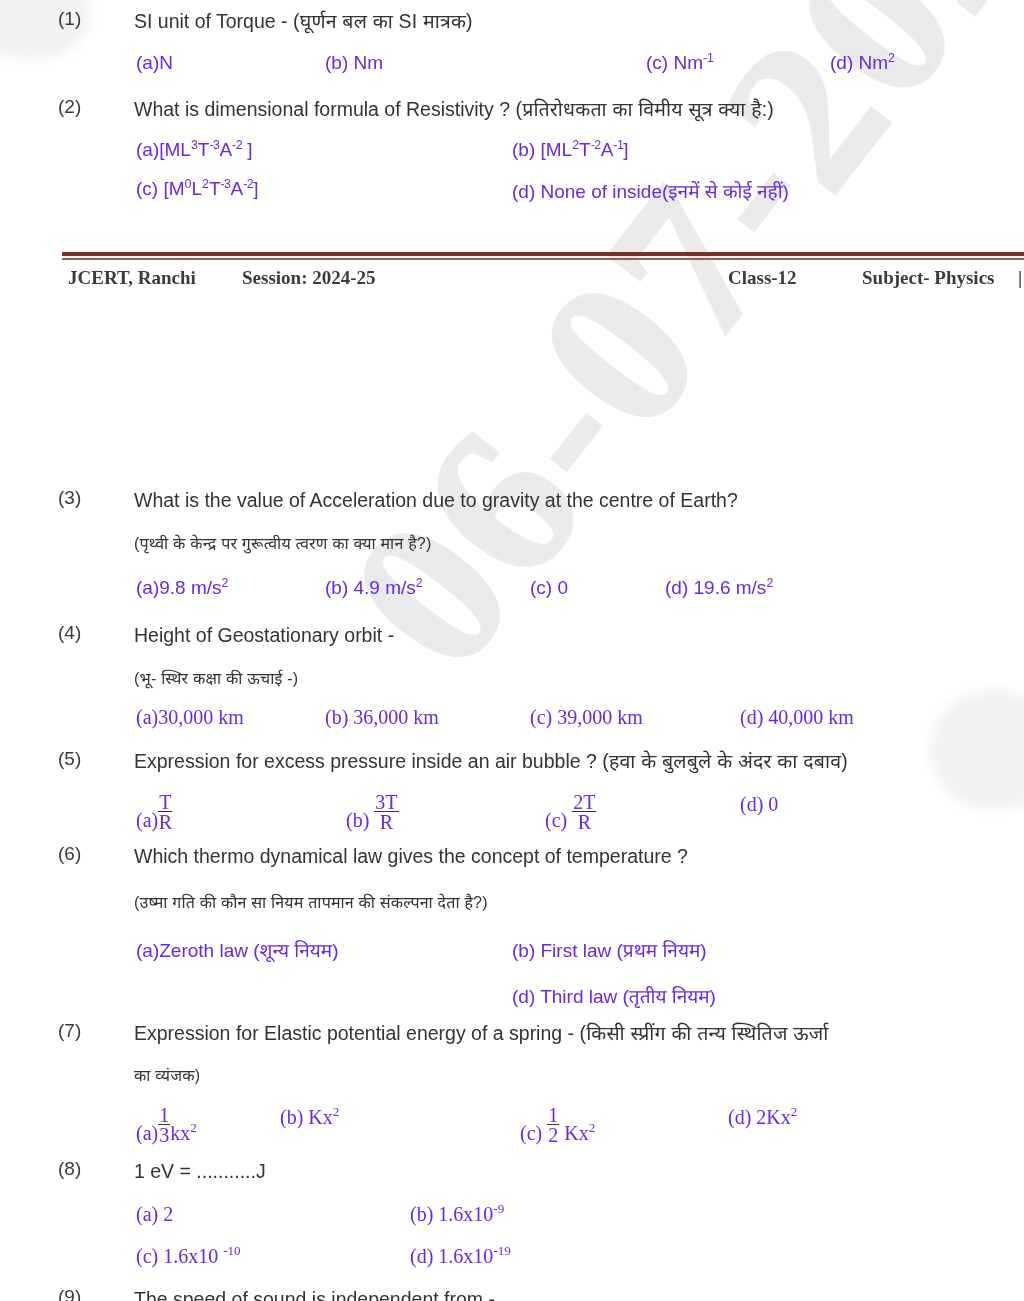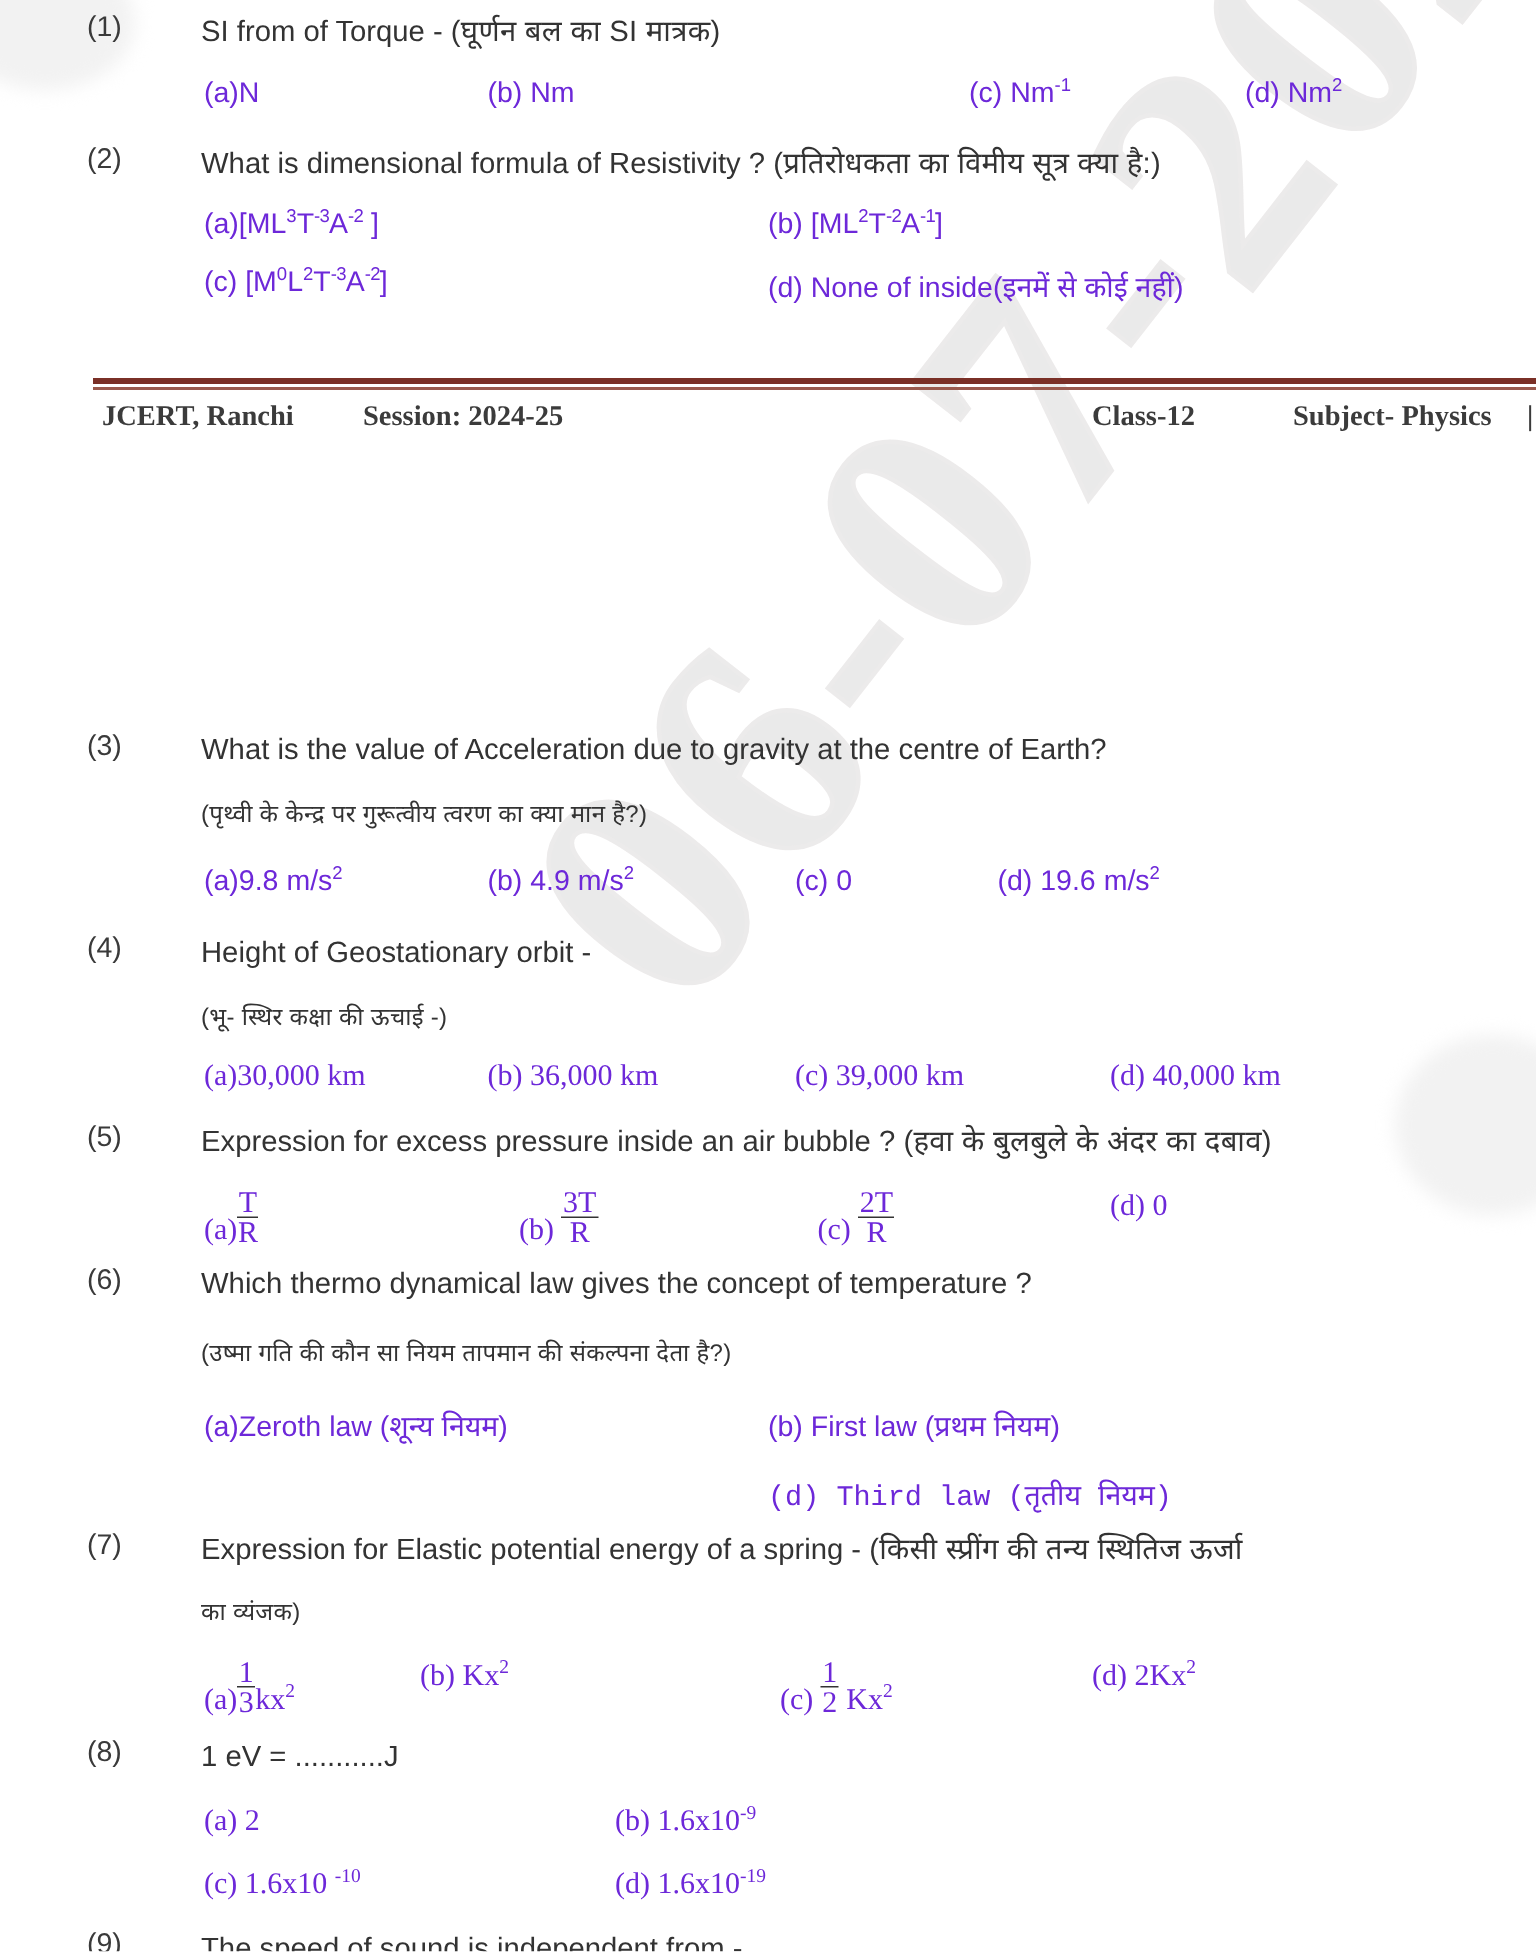--- a/index.html
+++ b/index.html
@@ -87,21 +87,21 @@
 <body>
 
 <div id="watermark">06-07-2024</div>
 <div class="smudge" style="left:-30px;top:-30px;width:120px;height:90px;"></div>
 <div class="smudge" style="left:930px;top:690px;width:130px;height:120px;"></div>
 
 <div class="page">
 
   <div class="q" style="top:8px;">
     <span class="qnum">(1)</span>
-    <span class="qtext"><span>SI from of Torque - </span><span class="hindi">(घूर्णन बल का SI मात्रक)</span></span>
+    <span class="qtext"><span>SI unit of Torque - </span><span class="hindi">(घूर्णन बल का SI मात्रक)</span></span>
   </div>
   <div class="opts" style="top:52px;">
     <span class="opt" style="left:136px;"><span>(a)</span><span>N</span></span>
     <span class="opt" style="left:325px;"><span>(b) </span><span>Nm</span></span>
     <span class="opt" style="left:618px;margin-left:28px;"><span>(c) </span><span>Nm</span><sup>-1</sup></span>
     <span class="opt" style="left:830px;"><span>(d) </span><span>Nm</span><sup>2</sup></span>
   </div>
 
   <div class="q" style="top:96px;">
     <span class="qnum">(2)</span>
@@ -164,21 +164,21 @@
   <div class="q" style="top:843px;">
     <span class="qnum">(6)</span>
     <span class="qtext">Which thermo dynamical law gives the concept of temperature ?</span>
   </div>
   <div class="qtext2 hindi" style="top:890px;">(उष्मा गति की कौन सा नियम तापमान की संकल्पना देता है?)</div>
   <div class="opts" style="top:937px;">
     <span class="opt" style="left:136px;"><span>(a)</span><span>Zeroth law (शून्य नियम)</span></span>
     <span class="opt" style="left:512px;"><span>(b) </span><span>First law (प्रथम नियम)</span></span>
   </div>
   <div class="opts" style="top:983px;">
-    <span class="opt" style="left:512px;font-family:Liberation Mono, monospace;"><span>(d) </span><span>Third law (तृतीय नियम)</span></span>
+    <span class="opt" style="left:512px;"><span>(d) </span><span>Third law (तृतीय नियम)</span></span>
   </div>
 
   <div class="q" style="top:1020px;">
     <span class="qnum">(7)</span>
     <span class="qtext"><span>Expression for Elastic potential energy of a spring - </span><span class="hindi">(किसी स्प्रींग की तन्य स्थितिज ऊर्जा</span></span>
   </div>
   <div class="qtext2 hindi" style="top:1063px;">का व्यंजक)</div>
   <div class="opts" style="top:1106px;">
     <span class="opt optserif" style="left:136px;"><span>(a)</span><span class="frac"><span class="num">1</span><span class="den">3</span></span><span>kx</span><sup>2</sup></span>
     <span class="opt optserif" style="left:280px;"><span>(b) </span><span>Kx</span><sup>2</sup></span>

